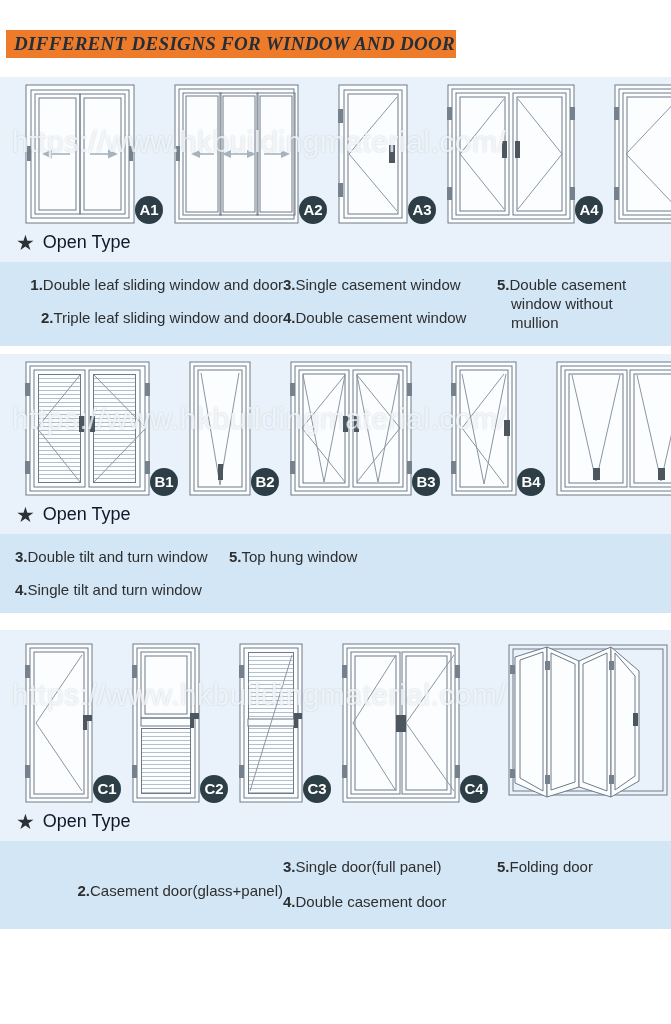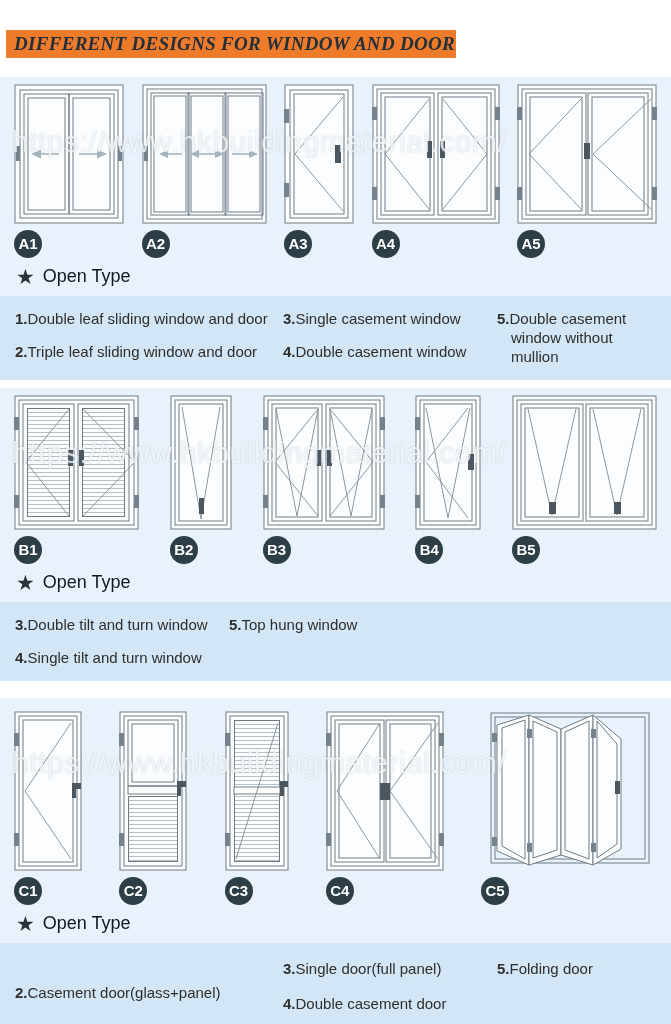--- a/index.html
+++ b/index.html
@@ -17,32 +17,32 @@
     font-weight:bold; font-style:italic;
     font-size:19px; line-height:28px; padding-left:8px;
     letter-spacing:0.3px; white-space:nowrap;
   }
   .section { margin-top:0; }
   .sec-a { margin-top:19px; }
   .sec-b { margin-top:8px; }
   .sec-c { margin-top:17px; }
   .panel { background:#e9f2fa; position:relative; padding:7px 14px 0 14px; }
   .figures { display:flex; justify-content:space-between; align-items:flex-end; }
-  .figure { display:flex; flex-direction:column; align-items:flex-start; }
+  .figure { display:flex; flex-direction:row; align-items:flex-end;margin-left:11px; }
   .figure svg { display:block; }
   .badge {
     margin-top:6px; width:28px; height:28px; border-radius:50%;
     background:#2d3e46; color:#ffffff; font-weight:bold; font-size:15px;
     line-height:28px; text-align:center;
   }
   .open-type { display:flex; align-items:center; padding:8px 0 9px 2px; }
   .star { font-size:21px; line-height:1; color:#2b3137; margin-right:8px; }
   .open-type-label { font-size:18px; color:#0f172a; }
   .list { background:#d2e6f6; display:flex; padding:13px 0 14px 15px; font-size:15px; }
-  .col-1 { width:268px; }
+  .col-1 { width:268px;text-align:right; }
   .col-2 { width:214px; }
   .col-3 { flex:1; padding-right:16px; }
   .li { padding-left:14px; text-indent:-14px; line-height:19px; }
   .li + .li { margin-top:14px; }
   .li b { font-weight:bold; }
   .watermark {
     position:absolute; left:12px; top:32px; right:0; z-index:5;
     font-size:30px; letter-spacing:0.5px; white-space:nowrap; overflow:hidden;
     color:rgba(255,255,255,0.72);
     text-shadow:0 0 2px rgba(130,155,175,0.45);

